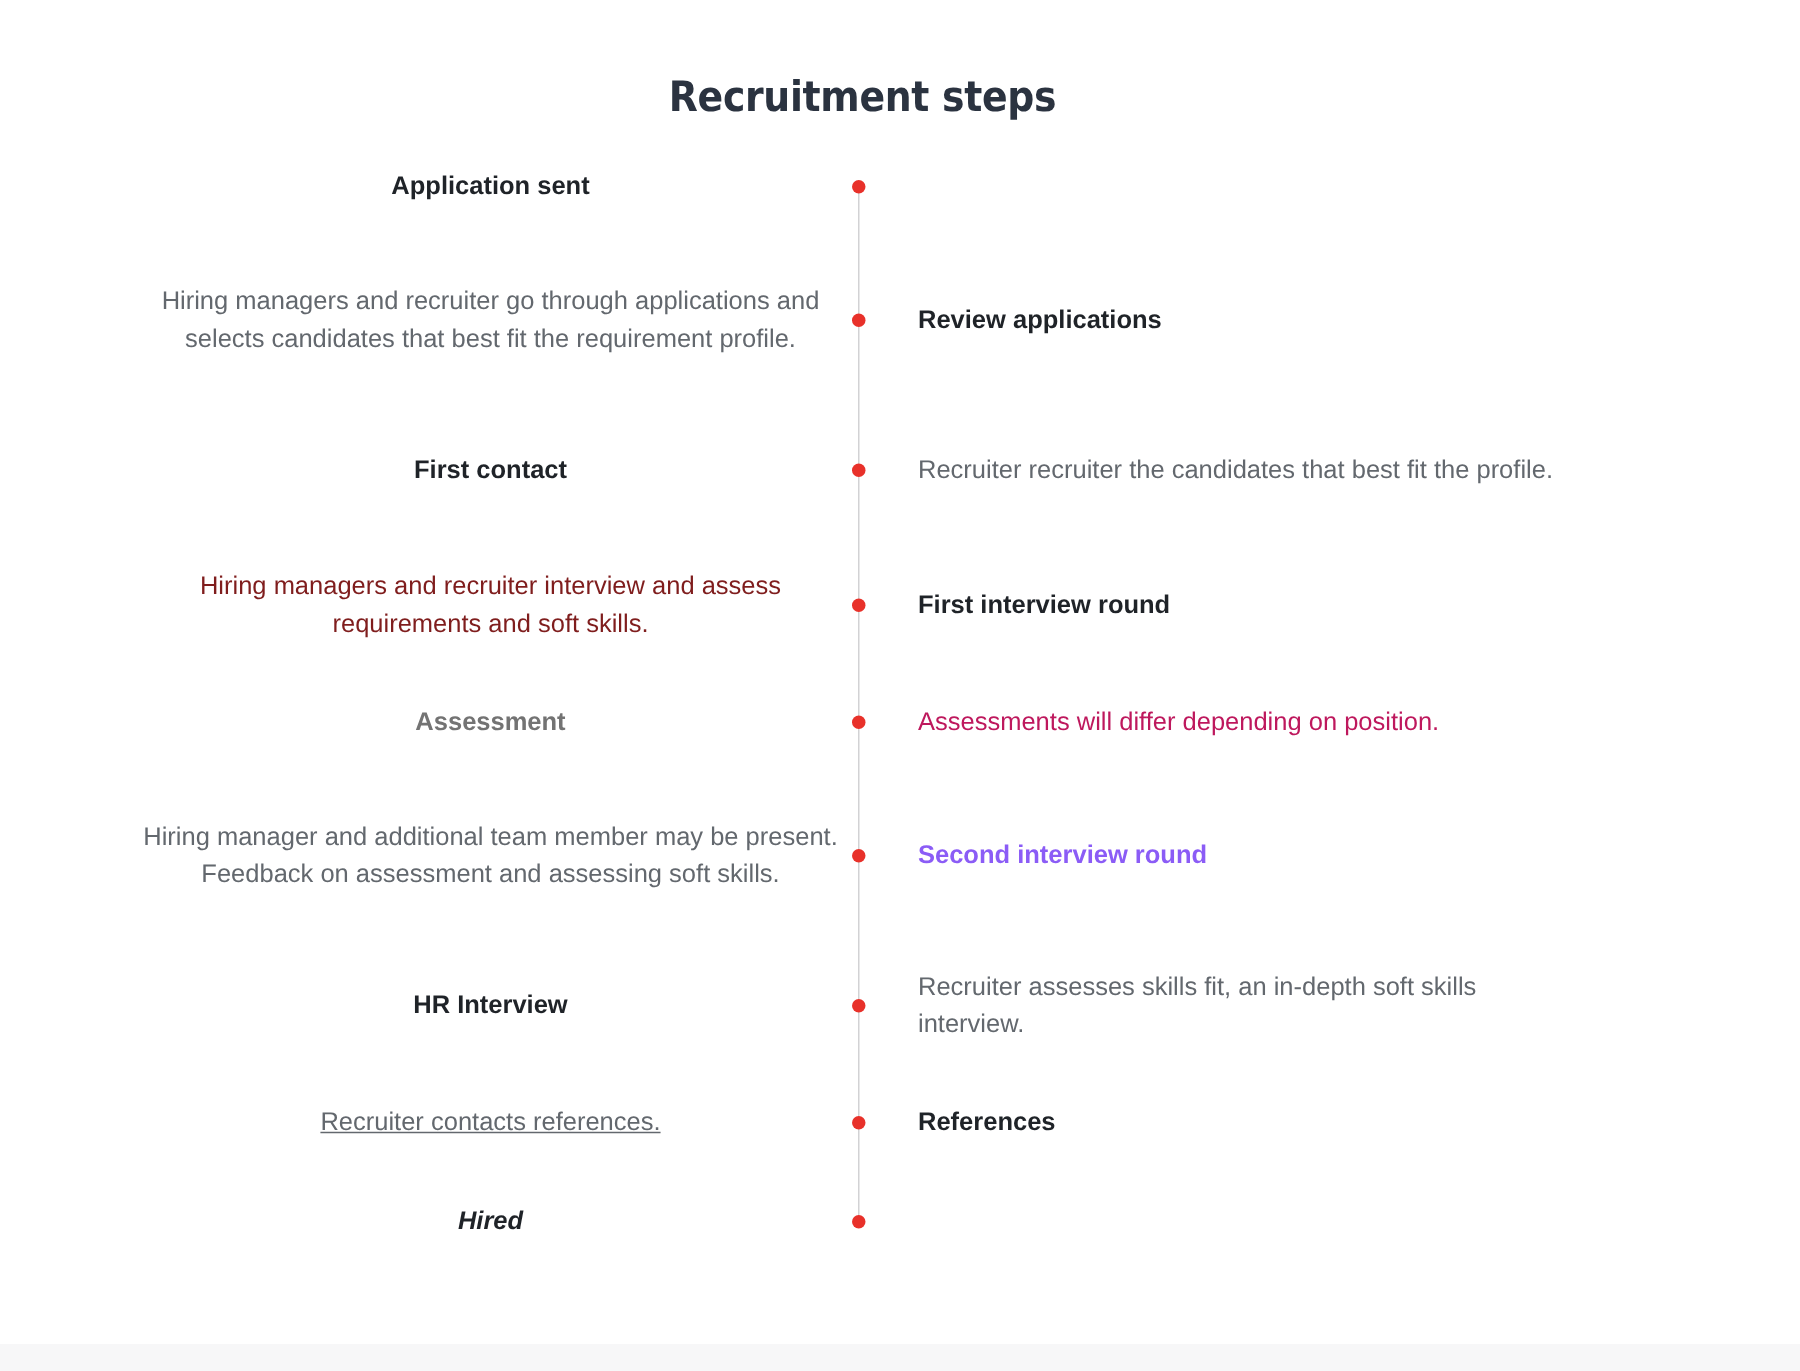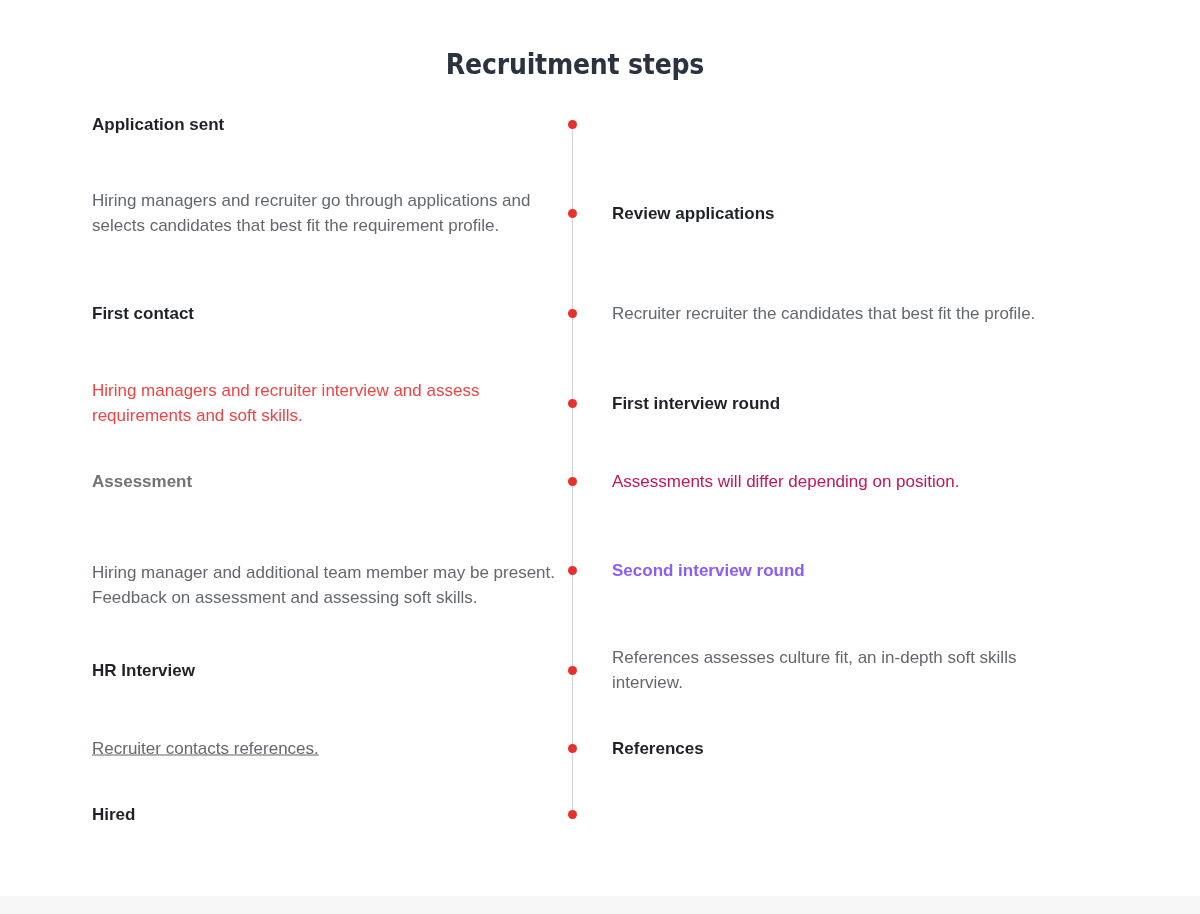--- a/index.html
+++ b/index.html
@@ -90,21 +90,21 @@
     position: absolute;
     font-size: 17px;
     line-height: 25px;
     top: 0;
     transform: translateY(-50%);
   }
 
   .side.left {
     right: 638px;          
     width: 470px;
-    text-align: left;
+    text-align: center;
   }
 
   .side.right {
     left: 612px;
     width: 445px;
     text-align: left;
   }
 
   .label {
     font-weight: 700;
@@ -137,44 +137,44 @@
           <div class="side left desc" style="color: rgb(99, 104, 110);">Hiring managers and recruiter go through applications and selects candidates that best fit the requirement profile.</div>
         </div>
         <div class="step" style="top: 313px;">
           <span class="dot" style="background: rgb(232, 49, 42);"></span>
           <div class="side left label" style="color: rgb(31, 35, 40);">First contact</div>
           <div class="side right desc" style="color: rgb(99, 104, 110);">Recruiter recruiter the candidates that best fit the profile.</div>
         </div>
         <div class="step" style="top: 403px;">
           <span class="dot" style="background: rgb(232, 49, 42);"></span>
           <div class="side right label" style="color: rgb(31, 35, 40);">First interview round</div>
-          <div class="side left desc" style="color: #ef4444;">Hiring managers and recruiter interview and assess requirements and soft skills.</div>
+          <div class="side left desc" style="color: #7f1d1d;">Hiring managers and recruiter interview and assess requirements and soft skills.</div>
         </div>
         <div class="step" style="top: 481px;">
           <span class="dot" style="background: rgb(232, 49, 42);"></span>
           <div class="side left label" style="color: #737373;">Assessment</div>
           <div class="side right desc" style="color: #be185d;">Assessments will differ depending on position.</div>
         </div>
         <div class="step" style="top: 570px;">
           <span class="dot" style="background: rgb(232, 49, 42);"></span>
           <div class="side right label" style="color: #8b5cf6;">Second interview round</div>
-          <div class="side left desc" style="color: rgb(99, 104, 110); margin-top: 15px;">Hiring manager and additional team member may be present. Feedback on assessment and assessing soft skills.</div>
+          <div class="side left desc" style="color: rgb(99, 104, 110);">Hiring manager and additional team member may be present. Feedback on assessment and assessing soft skills.</div>
         </div>
         <div class="step" style="top: 670px;">
           <span class="dot" style="background: rgb(232, 49, 42);"></span>
           <div class="side left label" style="color: rgb(31, 35, 40);">HR Interview</div>
-          <div class="side right desc" style="color: rgb(99, 104, 110);">References assesses culture fit, an in-depth soft skills interview.</div>
+          <div class="side right desc" style="color: rgb(99, 104, 110);">Recruiter assesses skills fit, an in-depth soft skills interview.</div>
         </div>
         <div class="step" style="top: 748px;">
           <span class="dot" style="background: rgb(232, 49, 42);"></span>
           <div class="side right label" style="color: rgb(31, 35, 40);">References</div>
           <div class="side left desc" style="color: rgb(99, 104, 110); text-decoration: underline;">Recruiter contacts references.</div>
         </div>
         <div class="step" style="top: 814px;">
           <span class="dot" style="background: rgb(232, 49, 42);"></span>
-          <div class="side left label" style="color: rgb(31, 35, 40);">Hired</div>
+          <div class="side left label" style="color: rgb(31, 35, 40); font-style: italic;">Hired</div>
         </div>
       </div>
   </div>
 
 </div>
 
 <div class="page-footer-strip" style="background: rgb(247, 247, 248);"></div>
 
 </body></html>

